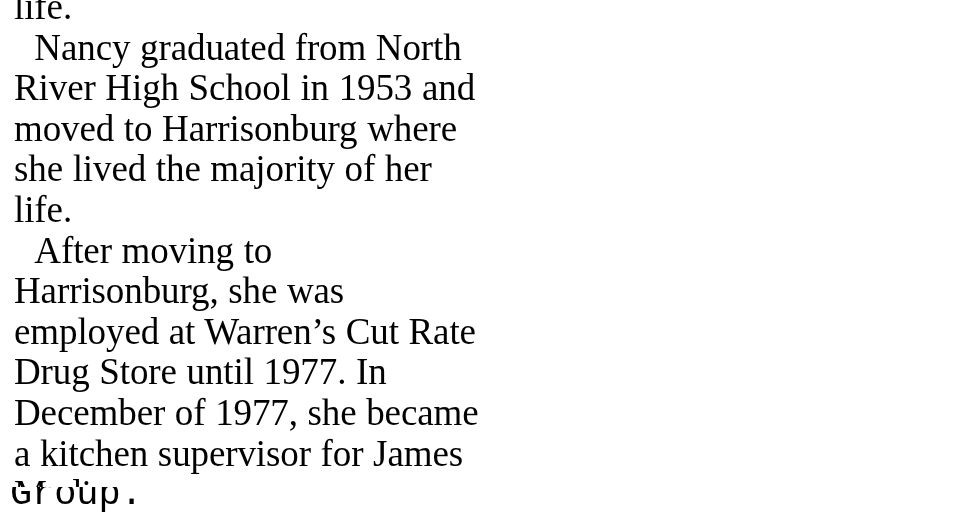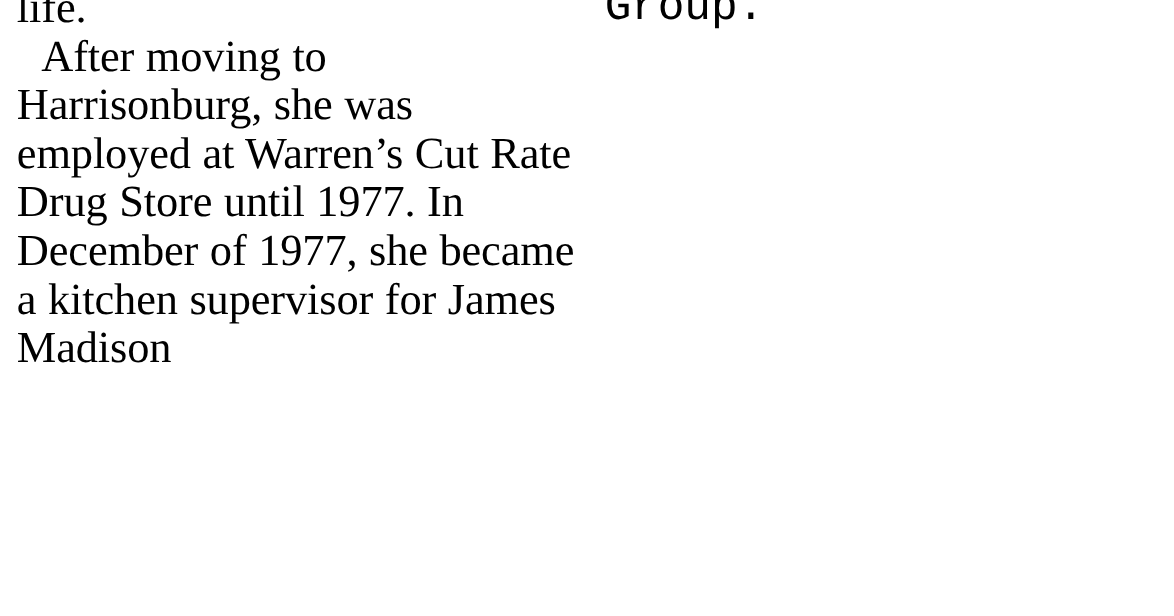--- a/index.html
+++ b/index.html
@@ -15,21 +15,21 @@
     color: #000000;
   }
   .page {
     position: relative;
     width: 978px;
     height: 513px;
     overflow: hidden;
   }
   .columns {
     display: flex;
-    flex-direction: row;
+    flex-direction: column;
     width: 978px;
     height: 513px;
     box-sizing: border-box;
     padding: 0;
   }
   .column {
     box-sizing: border-box;
     overflow: hidden;
   }
   .column-left {
@@ -68,20 +68,21 @@
   }
 </style>
 </head>
 <body>
 
 <div class="page">
   <div class="columns">
 
     <div class="column column-left">
       <p class="para no-indent">life.</p>
+      <p class="para">Nancy graduated from North River High School in 1953 and moved to Harrisonburg where she lived the majority of her life.</p>
       <p class="para">After moving to Harrisonburg, she was employed at Warren’s Cut Rate Drug Store until 1977. In December of 1977, she became a kitchen supervisor for James Madison</p>
     </div>
 
     <div class="column column-right">
       <p class="para no-indent">Group.</p>
     </div>
 
   </div>
   <div class="clip-bottom"></div>
 </div>

